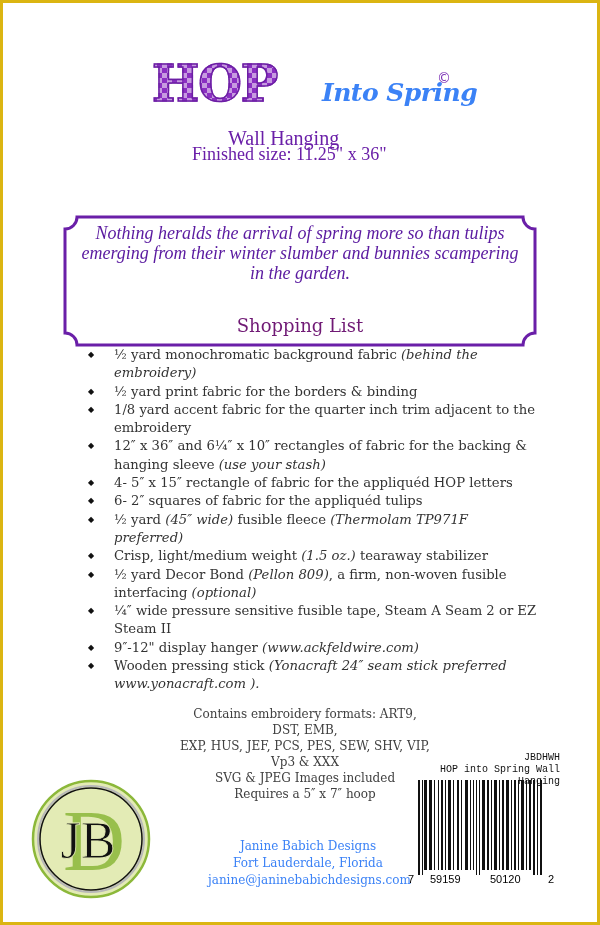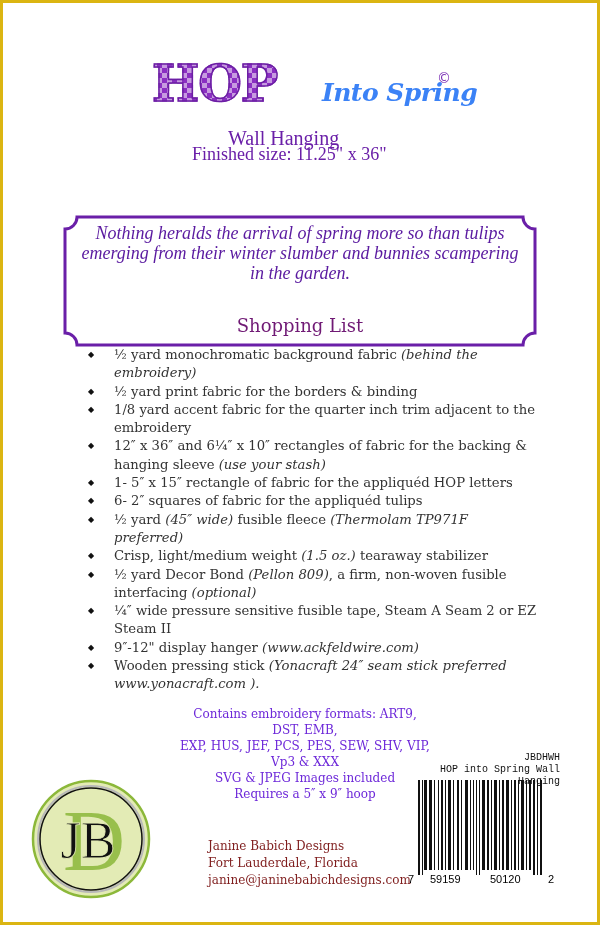--- a/index.html
+++ b/index.html
@@ -55,38 +55,38 @@
   }
   .shop-list li { position: relative; padding-left: 26px; }
   .shop-list li .bullet {
     position: absolute; left: 0; top: 0; font-size: 8px; color: #111;
   }
   .shop-list em { font-style: italic; }
 
   
   .formats {
     left: 180px; width: 250px; top: 706px; text-align: center;
-    font-family: "DejaVu Serif", serif; font-size: 12px; line-height: 16px; color: #6d28d9;
+    font-family: "DejaVu Serif", serif; font-size: 12px; line-height: 16px; color: #404040;
   }
 
   
   .sku {
     left: 410px; width: 150px; top: 752px; text-align: right;
     font-family: Liberation Mono, monospace; font-size: 10px; line-height: 12px; color: #111;
   }
   .barcode { left: 408px; top: 780px; width: 150px; height: 105px; }
   .bc-digits { font-family: "Liberation Sans", sans-serif; font-size: 11px; color: #111; }
 
   
   .logo { left: 30px; top: 778px; width: 122px; height: 122px; }
 
   
   .address {
-    left: 208px; width: 200px; top: 838px; 
-    font-family: "DejaVu Serif", serif; font-size: 12px; line-height: 17px; color: #7f1d1d;
+    left: 208px; width: 200px; top: 838px; text-align: center;
+    font-family: "DejaVu Serif", serif; font-size: 12px; line-height: 17px; color: #3b82f6;
   }
 </style>
 </head>
 <body>
 
 <div class="page"></div>
 
 <div class="abs hop">HOP</div>
 <div class="abs into">Into Spring</div>
 <div class="abs copy">©</div>
@@ -101,35 +101,35 @@
     <p class="promo-p1">Nothing heralds the arrival of spring more so than tulips emerging from their winter slumber and bunnies scampering in the garden.</p>
   </div>
 </div>
 
 <div class="abs shop-title">Shopping List</div>
 <ul class="abs shop-list">
   <li><span class="bullet">◆</span><span>½ yard monochromatic background fabric </span><em>(behind the embroidery)</em></li>
   <li><span class="bullet">◆</span><span>½ yard print fabric for the borders &amp; binding</span></li>
   <li><span class="bullet">◆</span><span>1/8 yard accent fabric for the quarter inch trim adjacent to the embroidery</span></li>
   <li><span class="bullet">◆</span><span>12″ x 36″ and 6¼″ x 10″ rectangles of fabric for the backing &amp; hanging sleeve </span><em>(use your stash)</em></li>
-  <li><span class="bullet">◆</span><span>1- 5″ x 15″ rectangle of fabric for the appliquéd HOP letters</span></li>
+  <li><span class="bullet">◆</span><span>4- 5″ x 15″ rectangle of fabric for the appliquéd HOP letters</span></li>
   <li><span class="bullet">◆</span><span>6- 2″ squares of fabric for the appliquéd tulips</span></li>
   <li><span class="bullet">◆</span><span>½ yard </span><em>(45″ wide)</em><span> fusible fleece </span><em>(Thermolam TP971F preferred)</em></li>
   <li><span class="bullet">◆</span><span>Crisp, light/medium weight </span><em>(1.5 oz.)</em><span> tearaway stabilizer</span></li>
   <li><span class="bullet">◆</span><span>½ yard Decor Bond </span><em>(Pellon 809)</em><span>, a firm, non-woven fusible interfacing </span><em>(optional)</em></li>
   <li><span class="bullet">◆</span><span>¼″ wide pressure sensitive fusible tape, Steam A Seam 2 or EZ Steam II</span></li>
   <li><span class="bullet">◆</span><span>9″-12" display hanger </span><em>(www.ackfeldwire.com)</em></li>
   <li><span class="bullet">◆</span><span>Wooden pressing stick </span><em>(Yonacraft 24″ seam stick preferred www.yonacraft.com ).</em></li>
 </ul>
 
 <div class="abs formats">
   <div>Contains embroidery formats: ART9, DST, EMB,</div>
   <div>EXP, HUS, JEF, PCS, PES, SEW, SHV, VIP, Vp3 &amp; XXX</div>
   <div>SVG &amp; JPEG Images included</div>
-  <div>Requires a 5″ x 9″ hoop</div>
+  <div>Requires a 5″ x 7″ hoop</div>
 </div>
 
 <div class="abs sku">
   <div>JBDHWH</div>
   <div>HOP into Spring Wall Hanging</div>
 </div>
 <svg class="abs barcode" viewBox="0 0 150 105">
   <g fill="#111">
     <rect x="10" y="0" width="2" height="95"></rect>
     <rect x="14" y="0" width="1" height="95"></rect>

